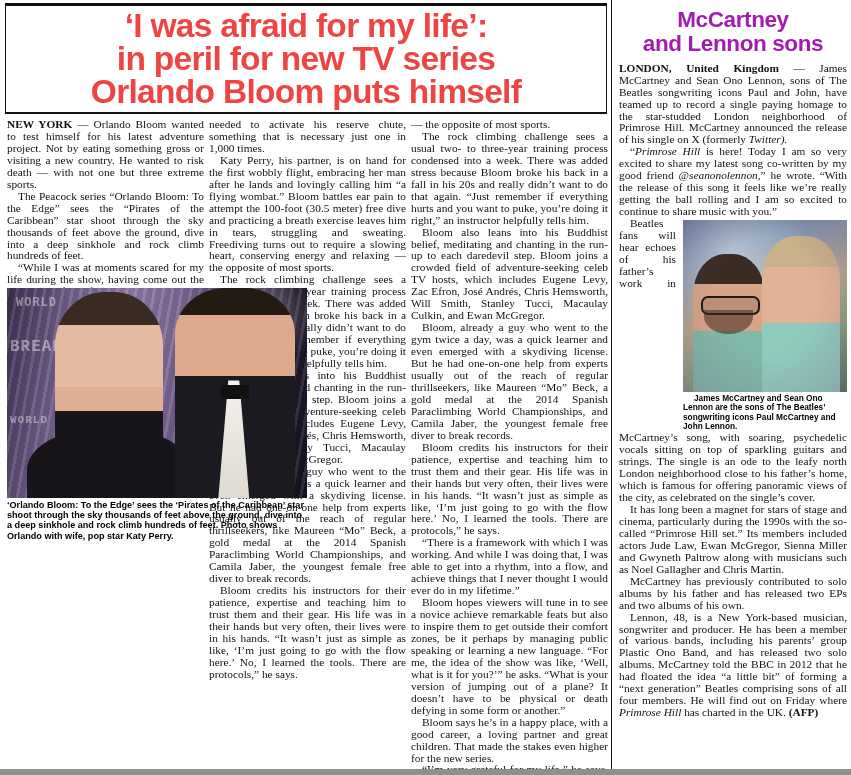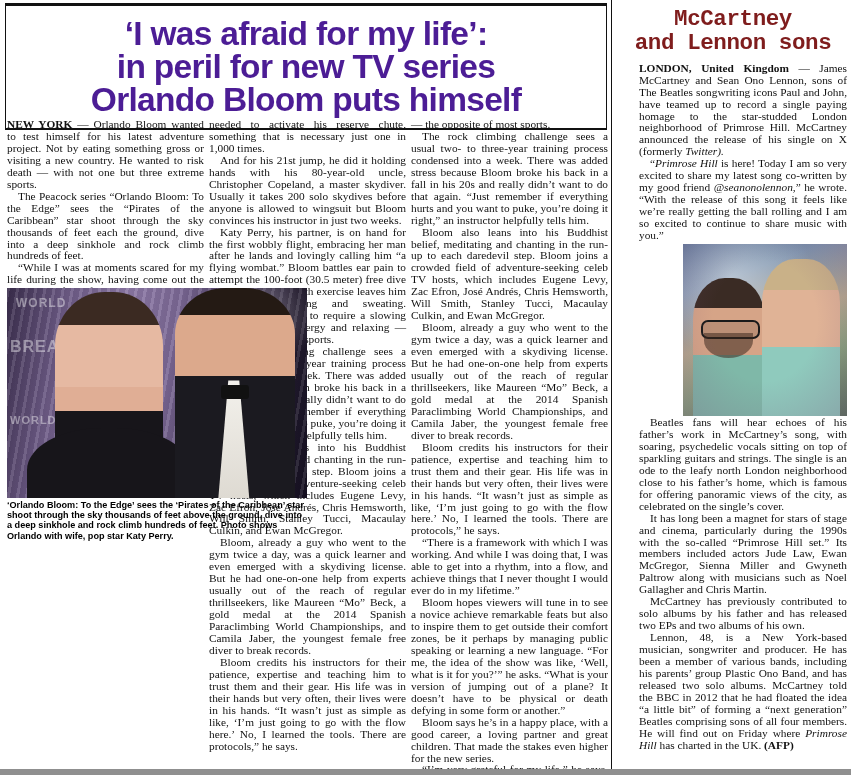--- a/index.html
+++ b/index.html
@@ -34,33 +34,33 @@
     margin:3px 4px 0 5px;
     padding:3px 4px 4px 4px;
   }
   .headline{
     font-family:"Liberation Sans", sans-serif;
     font-weight:bold;
     font-size:33.5px;
     line-height:0.99;
     letter-spacing:-0.7px;
     text-align:center;
-    color:#4c1d95;
-    margin:8px;
+    color:#ef4444;
+    margin:0;
   }
   .headline-line{display:block;white-space:nowrap;}
 
   .r-headline{
-    font-family:Liberation Mono, monospace;
+    font-family:Liberation Sans, sans-serif;
     font-weight:bold;
     font-size:22.5px;
     line-height:1.06;
     letter-spacing:-0.4px;
     text-align:center;
-    color:#7f1d1d;
+    color:#a21caf;
     margin:8px 0 7px 0;
   }
   .r-headline .headline-line{display:block;}
 
   
   .cols{
     position:absolute;left:0;top:7px;width:612px;height:775px;
   }
   .col{
     position:absolute;
@@ -77,21 +77,20 @@
   .col3{left:411px;}
   .col p{margin:0;text-indent:11px;}
   .col p.noindent{text-indent:0;}
 
   .rcol{
     font-size:11.35px;
     line-height:11.95px;
     text-align:justify;
     -webkit-hyphens:auto;hyphens:auto;
     color:#111;
-    margin-left:20px;
   }
   .rcol p{margin:0;text-indent:11px;}
   .rcol p.noindent{text-indent:0;}
 
   .dateline{font-weight:bold;}
   em{font-style:italic;}
   .credit{font-weight:bold;font-family:"Liberation Serif",serif;}
 
   
   .photo-wrap{
@@ -138,21 +137,21 @@
       repeating-linear-gradient(100deg, rgba(255,255,255,.10) 0 3px, rgba(0,0,0,.06) 3px 9px),
       linear-gradient(100deg,#3a2d4c 0%,#6d5b86 18%,#8d79a6 36%,#7b6895 52%,#4b3d60 68%,#241c30 86%,#151021 100%);
   }
   .ph-a .glow{
     position:absolute;left:64%;top:-6%;width:42%;height:40%;
     border-radius:50%;
     background:radial-gradient(circle, rgba(255,255,255,.30), rgba(255,255,255,0) 70%);
   }
   .ph-a .t1,.ph-a .t2,.ph-a .t3{
     position:absolute;color:rgba(255,255,255,.42);
-    font-family:Liberation Sans, sans-serif;font-weight:bold;letter-spacing:1px;
+    font-family:Liberation Mono, monospace;font-weight:bold;letter-spacing:1px;
   }
   .ph-a .t1{left:3%;top:4%;font-size:12px;}
   .ph-a .t2{left:1%;top:24%;font-size:16px;}
   .ph-a .t3{left:1%;top:60%;font-size:11px;}
   .ph-a .woman{
     position:absolute;left:16%;top:2%;width:36%;height:98%;
     background:linear-gradient(180deg,#3b2a22 0 16%,#e6b9a2 16% 46%,#e0ae95 46% 58%,#17151a 58% 100%);
     border-radius:46% 46% 0 0/26% 26% 0 0;
   }
   .ph-a .woman:after{
@@ -223,28 +222,27 @@
         <span class="headline-line">‘I was afraid for my life’:</span>
         <span class="headline-line">in peril for new TV series</span>
         <span class="headline-line">Orlando Bloom puts himself</span>
       </h1>
     </div>
 
     <div class="cols">
 
       <div class="col col1">
         <p class="noindent"><span class="dateline">NEW YORK</span><span> — </span><span>Orlando Bloom wanted to test himself for his latest adventure project. Not by eating something gross or visiting a new country. He wanted to risk death — with not one but three extreme sports.</span></p>
-        <p>The Peacock series “Orlando Bloom: To the Edge” sees the “Pirates of the Caribbean” star shoot through the sky thousands of feet each the ground, dive into a deep sinkhole and rock climb hundreds of feet.</p>
+        <p>The Peacock series “Orlando Bloom: To the Edge” sees the “Pirates of the Caribbean” star shoot through the sky thousands of feet above the ground, dive into a deep sinkhole and rock climb hundreds of feet.</p>
         <p>“While I was at moments scared for my life during the show, having come out the other end of it I feel way more capable,” Bloom tells <em>The Associated Press.</em></p>
         <p>The series, which debuts Thursday, was born from the pandemic, which made outside adventures even more alluring. It</p>
       </div>
 
       <div class="col col2">
         <p class="noindent">needed to activate his reserve chute, something that is necessary just one in 1,000 times.</p>
-        <p>And for his 21st jump, he did it holding hands with his 80-year-old uncle, Christopher Copeland, a master skydiver. Usually it takes 200 solo skydives before anyone is allowed to wingsuit but Bloom convinces his instructor in just two weeks.</p>
         <p>Katy Perry, his partner, is on hand for the first wobbly flight, embracing her man after he lands and lovingly calling him “a flying wombat.” Bloom battles ear pain to attempt the 100-foot (30.5 meter) free dive and practicing a breath exercise leaves him in tears, struggling and sweating. Freediving turns out to require a slowing heart, conserving energy and relaxing — the opposite of most sports.</p>
         <p>The rock climbing challenge sees a usual two- to three-year training process condensed into a week. There was added stress because Bloom broke his back in a fall in his 20s and really didn’t want to do that again. “Just remember if everything hurts and you want to puke, you’re doing it right,” an instructor helpfully tells him.</p>
         <p>Bloom also leans into his Buddhist belief, meditating and chanting in the run-up to each daredevil step. Bloom joins a crowded field of adventure-seeking celeb TV hosts, which includes Eugene Levy, Zac Efron, José Andrés, Chris Hemsworth, Will Smith, Stanley Tucci, Macaulay Culkin, and Ewan McGregor.</p>
         <p>Bloom, already a guy who went to the gym twice a day, was a quick learner and even emerged with a skydiving license. But he had one-on-one help from experts usually out of the reach of regular thrillseekers, like Maureen “Mo” Beck, a gold medal at the 2014 Spanish Paraclimbing World Championships, and Camila Jaber, the youngest female free diver to break records.</p>
         <p>Bloom credits his instructors for their patience, expertise and teaching him to trust them and their gear. His life was in their hands but very often, their lives were in his hands. “It wasn’t just as simple as like, ‘I’m just going to go with the flow here.’ No, I learned the tools. There are protocols,” he says.</p>
       </div>
 
       <div class="col col3">
         <p class="noindent">— the opposite of most sports.</p>
         <p>The rock climbing challenge sees a usual two- to three-year training process condensed into a week. There was added stress because Bloom broke his back in a fall in his 20s and really didn’t want to do that again. “Just remember if everything hurts and you want to puke, you’re doing it right,” an instructor helpfully tells him.</p>
@@ -294,20 +292,21 @@
           <span class="r-photo">
             <span class="ph-bg ph-b" style="display:block;">
               <span class="p1" style="display:block;">
                 <span class="glasses" style="display:block;"></span>
                 <span class="beard" style="display:block;"></span>
               </span>
               <span class="p2" style="display:block;"></span>
               <span class="vig" style="display:block;"></span>
             </span>
           </span>
+          <span class="r-caption" style="display:block;">James McCartney and Sean Ono Lennon are the sons of The Beatles’ songwriting icons Paul McCartney and John Lennon.</span>
         </span>
         Beatles fans will hear echoes of his father’s work in McCartney’s song, with soaring, psychedelic vocals sitting on top of sparkling guitars and strings. The single is an ode to the leafy north London neighborhood close to his father’s home, which is famous for offering panoramic views of the city, as celebrated on the single’s cover.
       </p>
 
       <p>It has long been a magnet for stars of stage and cinema, particularly during the 1990s with the so-called “Primrose Hill set.” Its members included actors Jude Law, Ewan McGregor, Sienna Miller and Gwyneth Paltrow along with musicians such as Noel Gallagher and Chris Martin.</p>
       <p>McCartney has previously contributed to solo albums by his father and has released two EPs and two albums of his own.</p>
 
       <p>Lennon, 48, is a New York-based musician, songwriter and producer. He has been a member of various bands, including his parents’ group Plastic Ono Band, and has released two solo albums. McCartney told the BBC in 2012 that he had floated the idea “a little bit” of forming a “next generation” Beatles comprising sons of all four members. He will find out on Friday where <em>Primrose Hill</em> has charted in the UK. <span class="credit">(AFP)</span></p>
     </div>
   </div>

